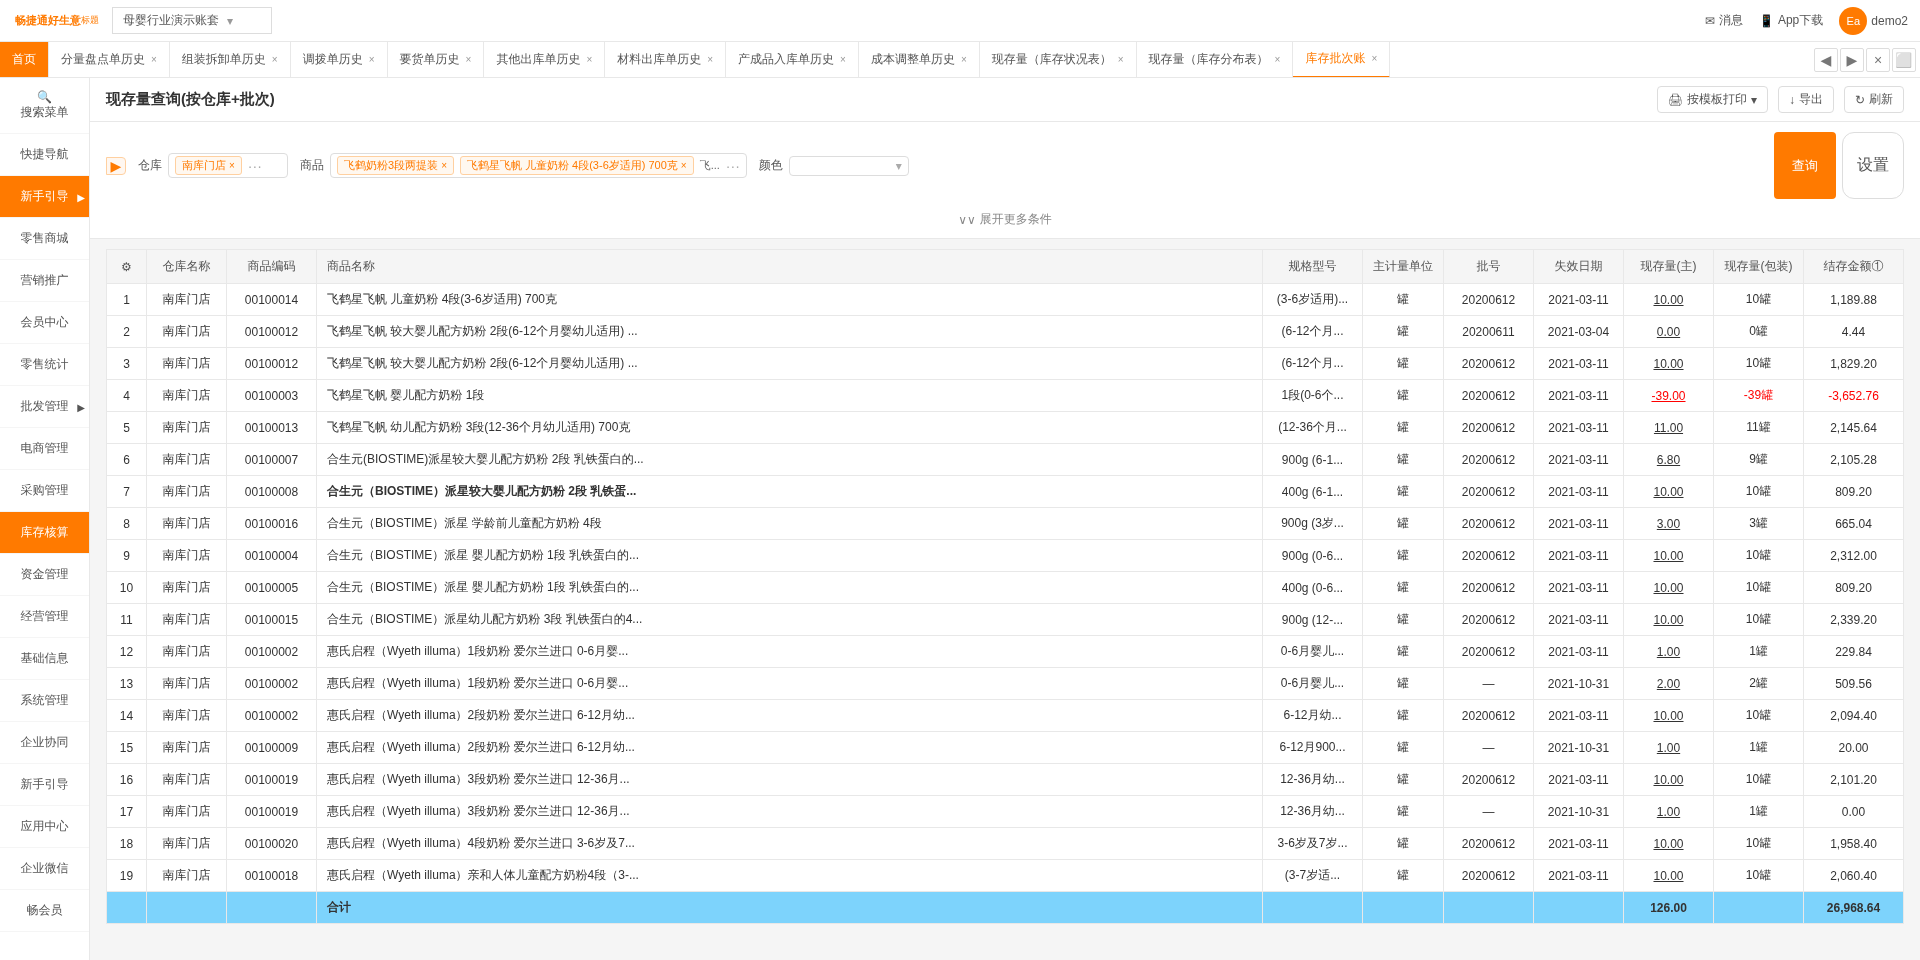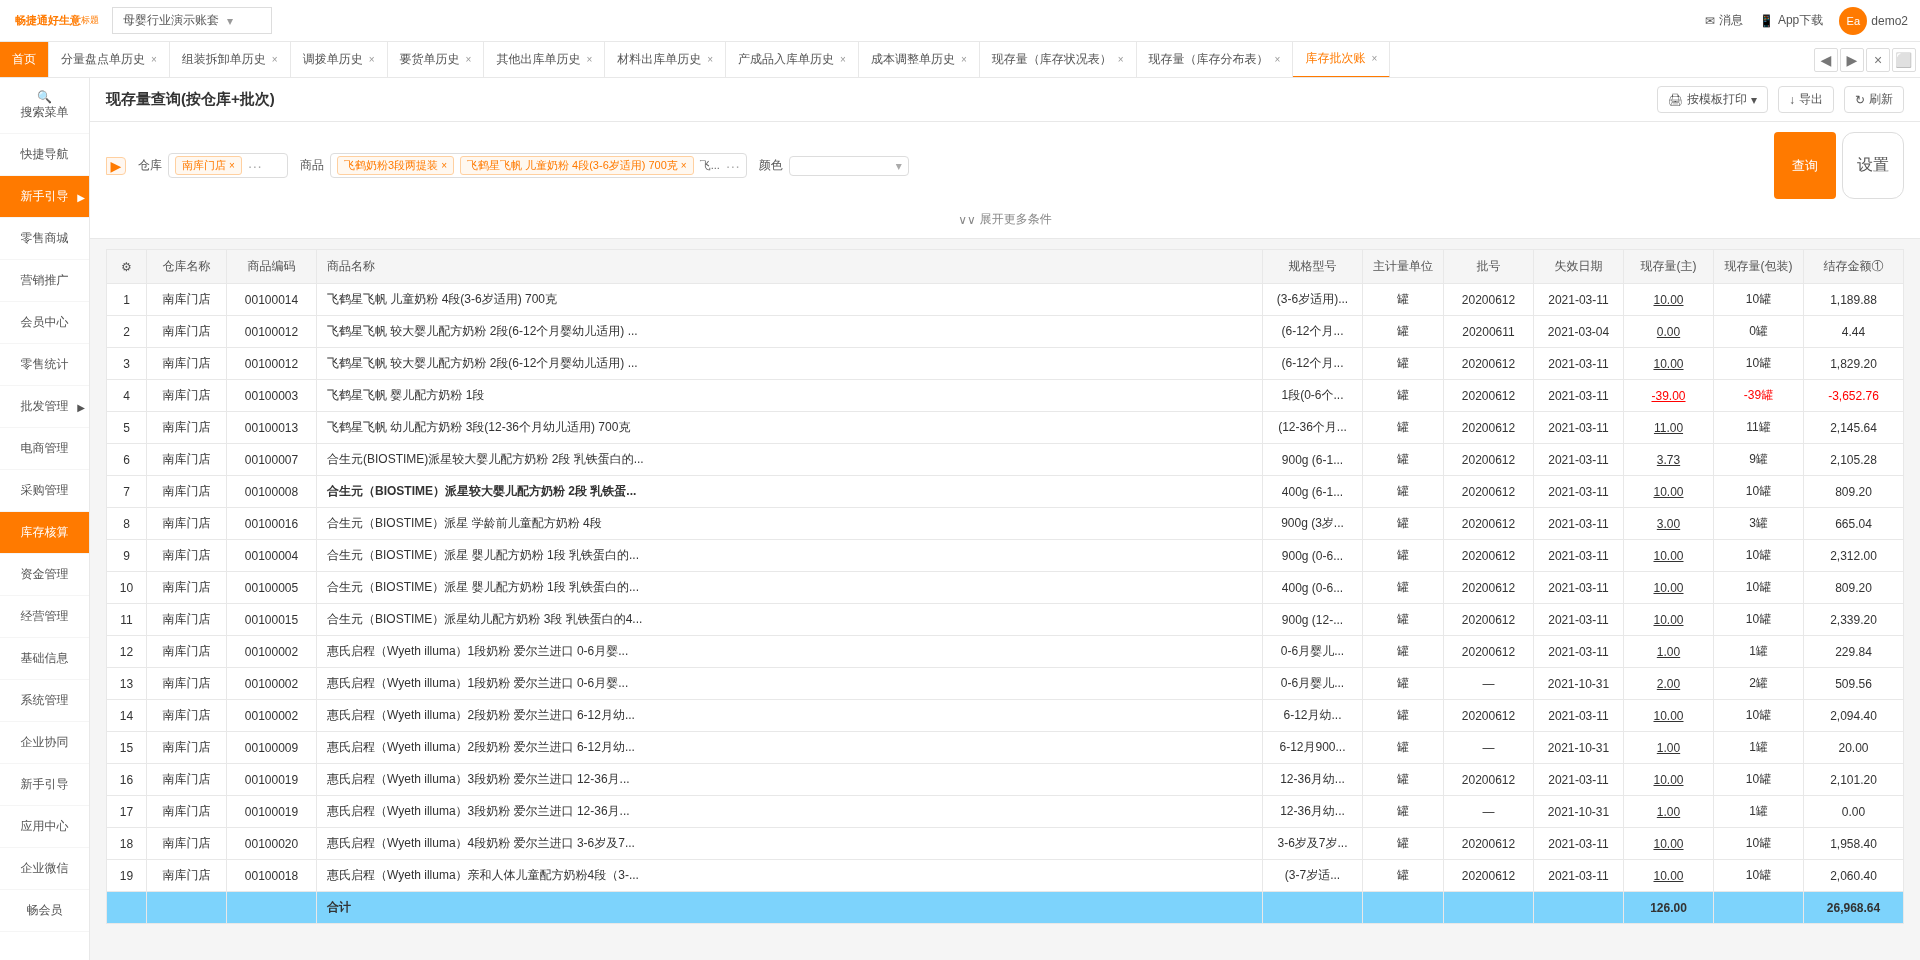--- a/index.html
+++ b/index.html
@@ -391,21 +391,21 @@
   </tr>
             <tr>
     <td>6</td>
     <td>南库门店</td>
     <td>00100007</td>
     <td class="col-name" style="text-align:left;">合生元(BIOSTIME)派星较大婴儿配方奶粉 2段 乳铁蛋白的...</td>
     <td>900g (6-1...</td>
     <td>罐</td>
     <td>20200612</td>
     <td>2021-03-11</td>
-    <td class="underline">3.73</td>
+    <td class="underline">6.80</td>
     <td>9罐</td>
     <td>2,105.28</td>
   </tr>
             <tr>
     <td>7</td>
     <td>南库门店</td>
     <td>00100008</td>
     <td class="col-name" style="text-align:left;font-weight:bold;">合生元（BIOSTIME）派星较大婴儿配方奶粉 2段 乳铁蛋...</td>
     <td>400g (6-1...</td>
     <td>罐</td>

